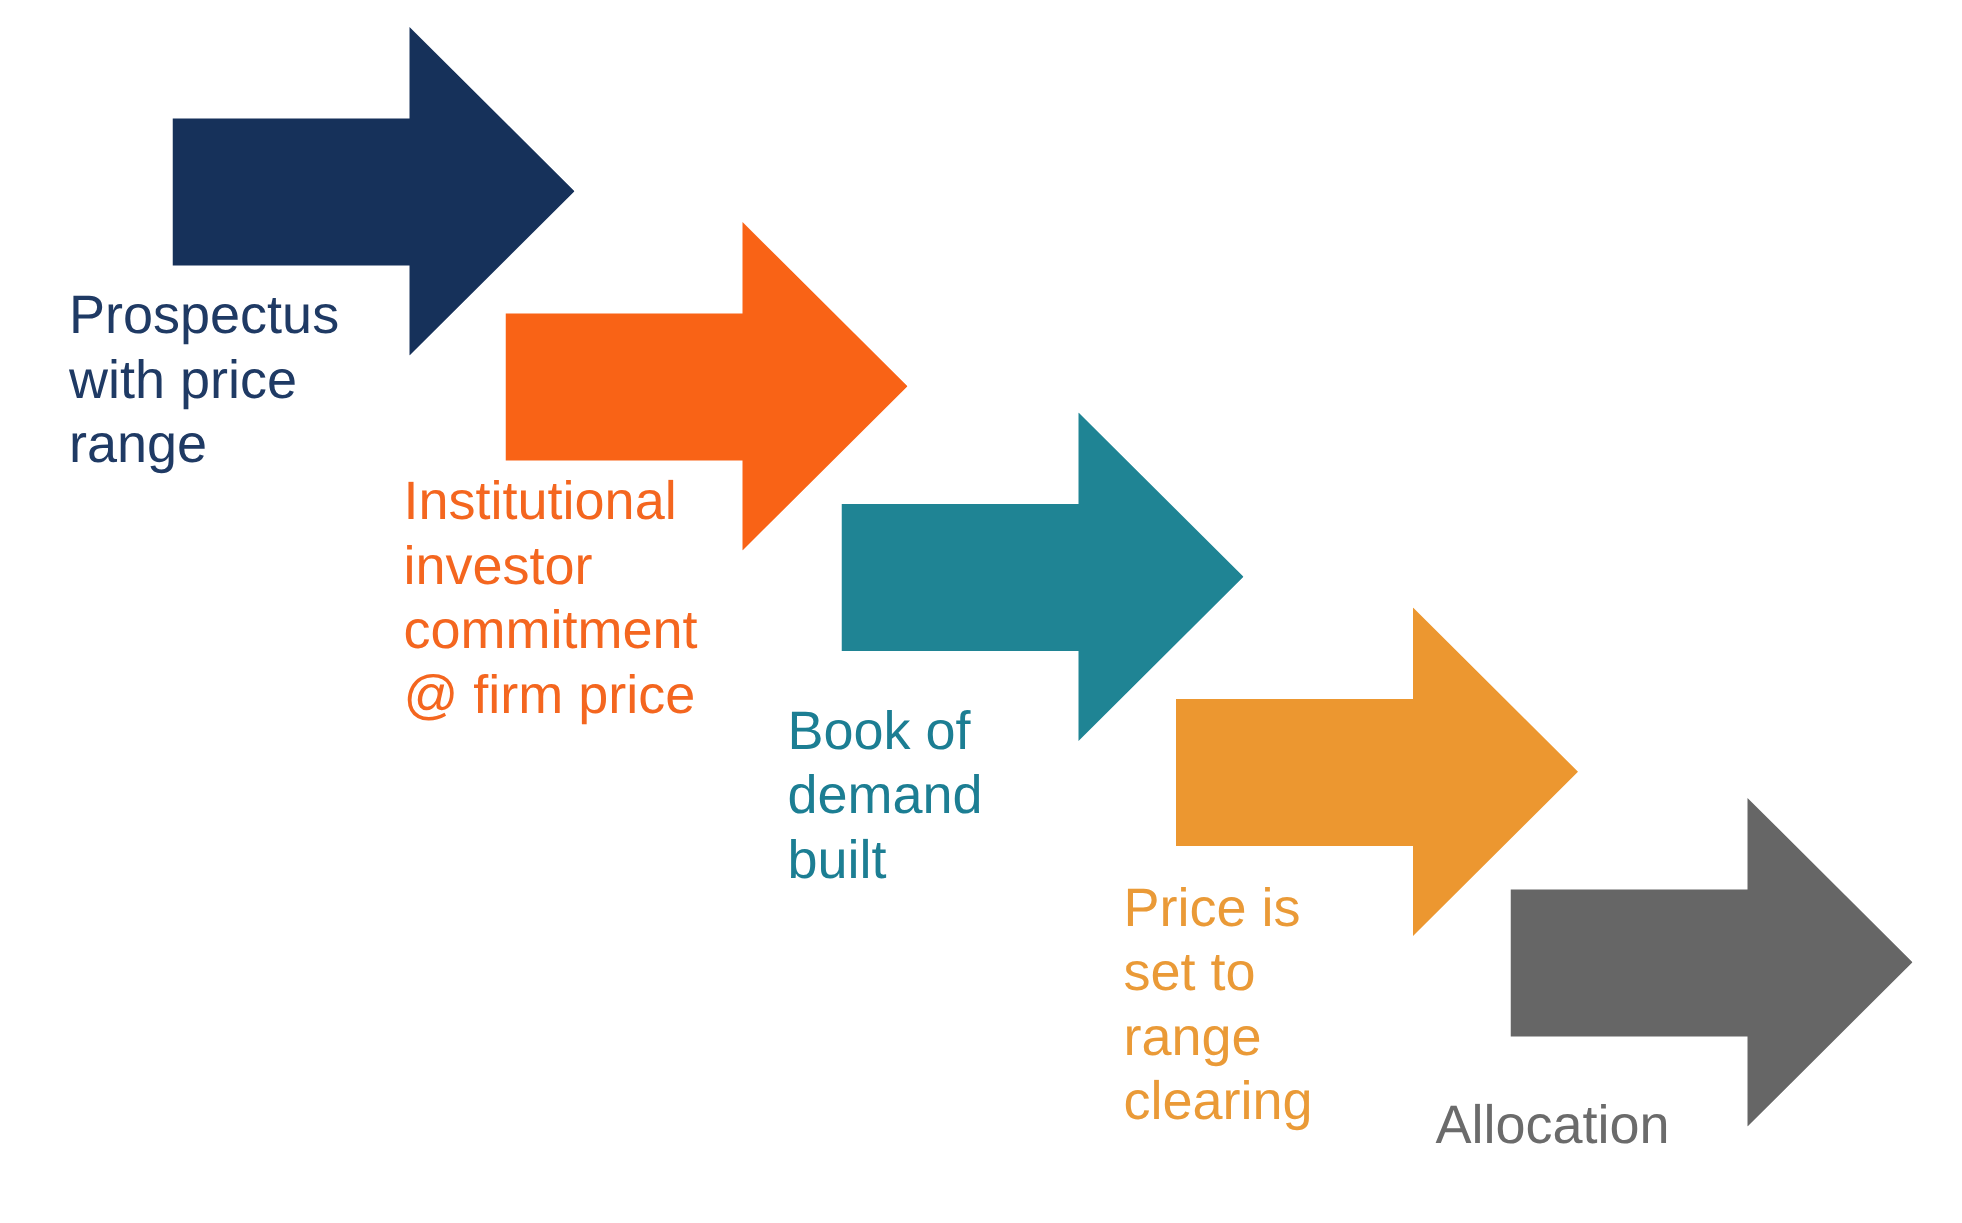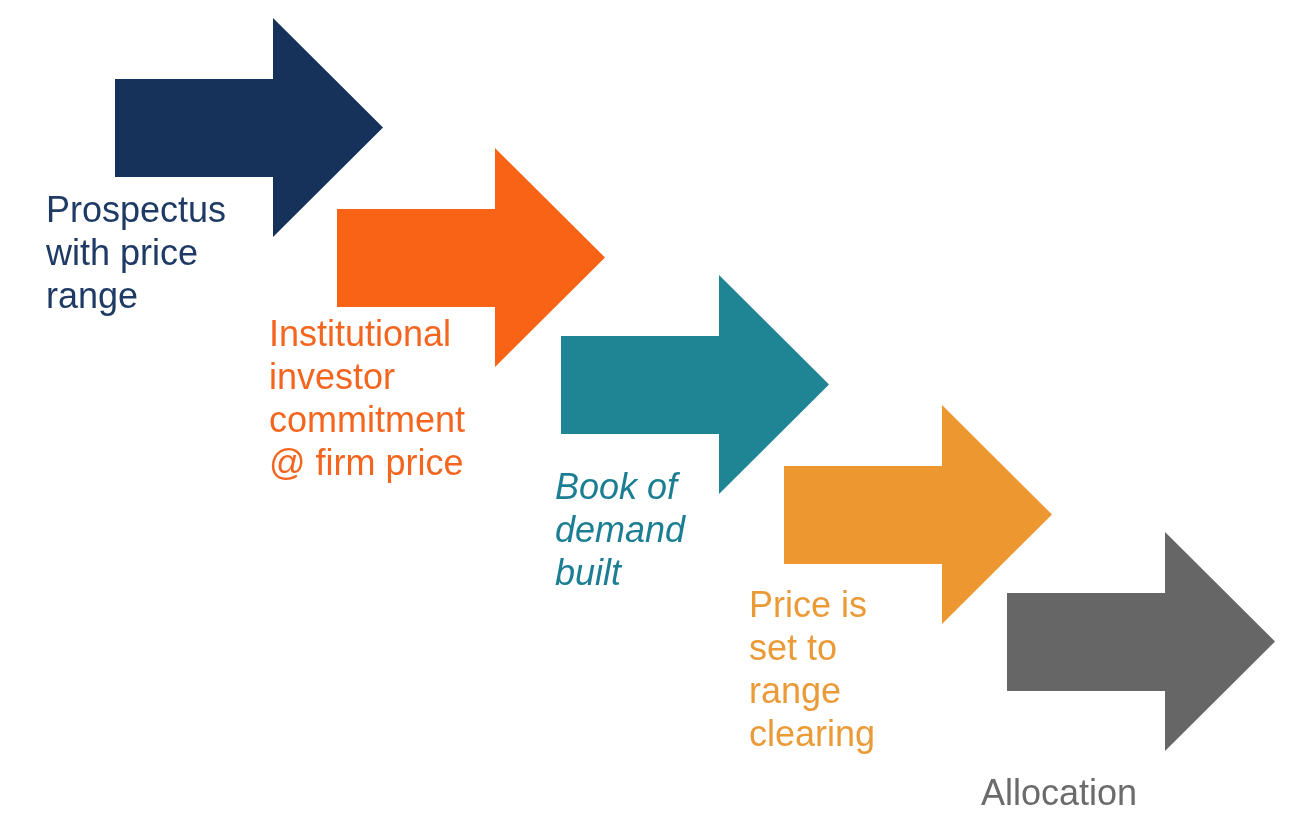--- a/index.html
+++ b/index.html
@@ -30,23 +30,23 @@
   }
   
   .arrow.s1 { left: 115px; top: 18px;  }
   .arrow.s2 { left: 337px; top: 148px; }
   .arrow.s3 { left: 561px; top: 275px; }
   .arrow.s4 { left: 784px; top: 405px; }
   .arrow.s5 { left: 1007px; top: 532px; }
 
   .step-label.s1 { left: 46px;  top: 188px; }
   .step-label.s2 { left: 269px; top: 312px; }
-  .step-label.s3 { left: 555px; top: 465px; font-style: italic; }
+  .step-label.s3 { left: 525px; top: 465px; }
   .step-label.s4 { left: 749px; top: 583px; }
-  .step-label.s5 { left: 981px; top: 728px; margin-top: 43px; }
+  .step-label.s5 { left: 957px; top: 728px; }
 </style>
 </head>
 <body>
 
 <div class="canvas">
 
   <svg class="arrow s1" viewBox="0 0 268 219" aria-hidden="true">
     <polygon points="0,61 158,61 158,0 268,109.5 158,219 158,159 0,159" fill="#16315A"></polygon>
   </svg>
   <div class="step-label s1" style="color: rgb(31, 58, 100);">Prospectus

